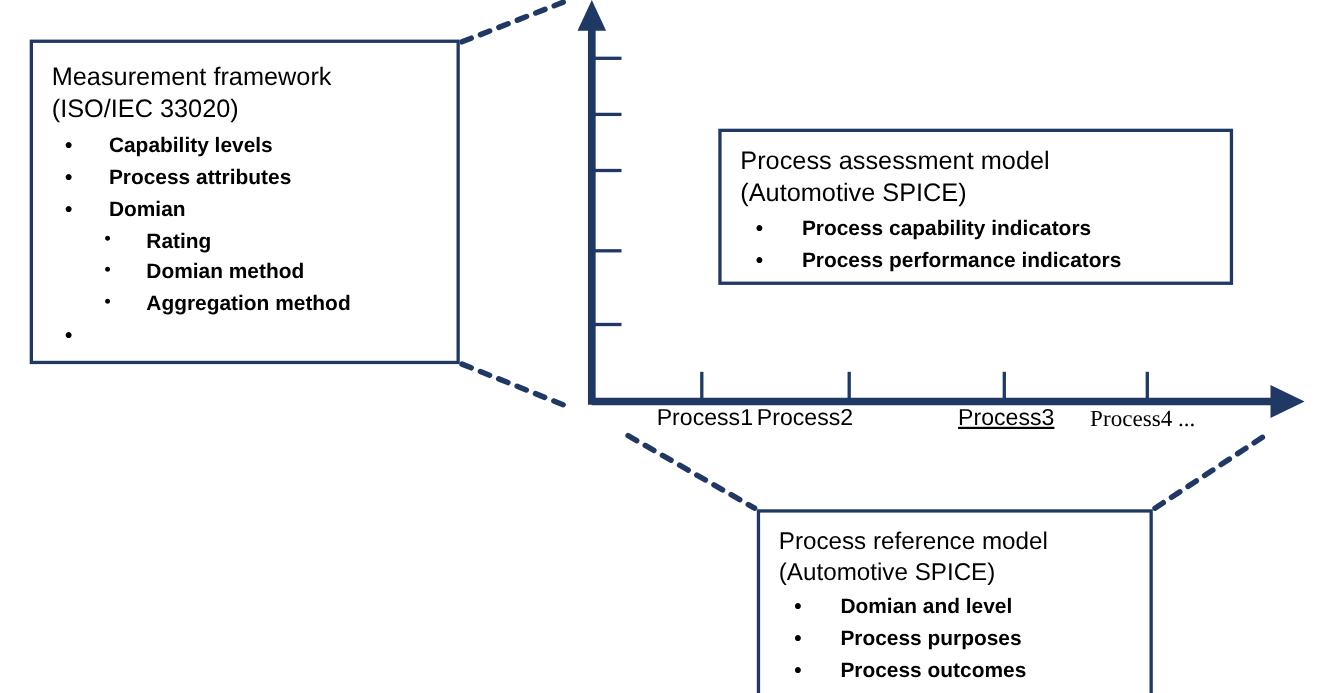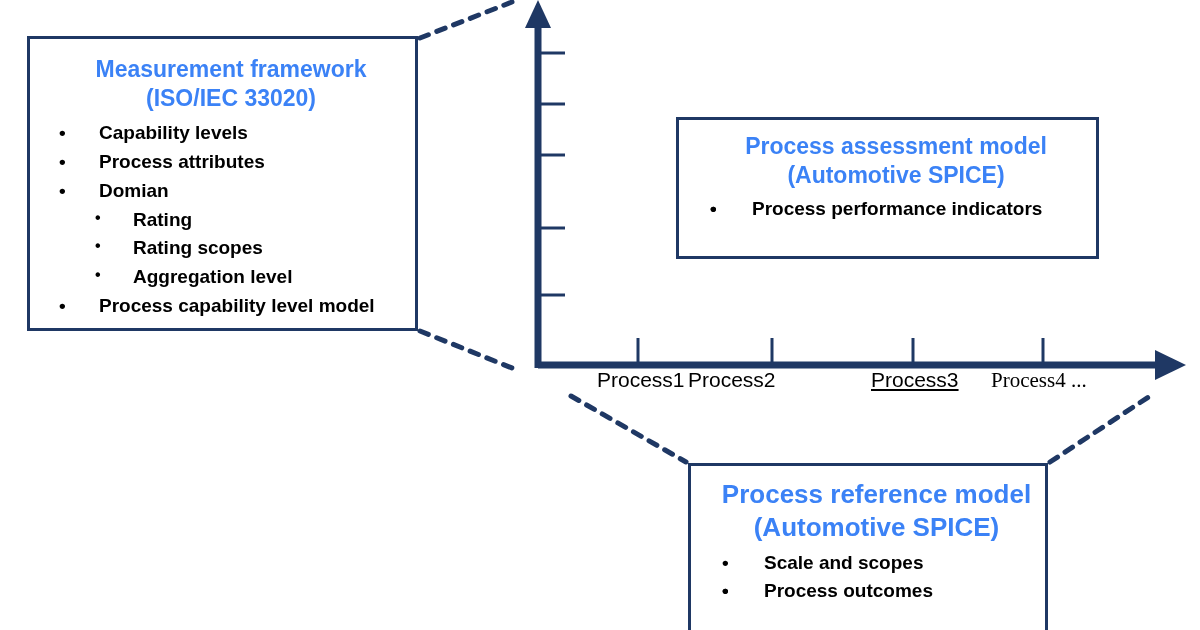--- a/index.html
+++ b/index.html
@@ -42,27 +42,26 @@
   
   .box {
     position: absolute;
     box-sizing: border-box;
     background: #ffffff;
     border: 3px solid #1F3864;
     z-index: 5;
   }
 
   .box-title {
-    font-weight: bold;
+    font-weight: normal;
     font-size: 22px;
     line-height: 1.28;
-    color: #3b82f6;
+    color: #000000;
     white-space: pre-line;
     margin: 0;
-    text-align: center;
   }
 
   .bullets {
     list-style: none;
     margin: 0;
     padding: 0;
   }
   .bullets li {
     position: relative;
     font-weight: bold;
@@ -89,39 +88,39 @@
     top: 36px;
     width: 391px;
     height: 295px;
     padding: 16px 0 0 17px;
   }
   #box-measurement .box-title { font-size: 23px; }
   #box-measurement .bullets { margin-top: 5px; }
   #box-measurement .bullets li { font-size: 19px; line-height: 1.52; }
 
   #box-assessment {
-    left: 676px;
+    left: 653px;
     top: 117px;
-    width: 423px;
+    width: 468px;
     height: 142px;
     padding: 12px 0 0 17px;
   }
   #box-assessment .box-title { font-size: 23px; }
   #box-assessment .bullets { margin-top: 4px; }
   #box-assessment .bullets li.lvl1 { padding-left: 56px; }
   #box-assessment .bullets li.lvl1 .bullet-dot { left: 14px; }
 
   #box-reference {
     left: 688px;
     top: 463px;
     width: 360px;
     height: 200px;
     padding: 12px 0 0 17px;
   }
-  #box-reference .box-title { font-size: 26px; }
+  #box-reference .box-title { font-size: 22px; }
   #box-reference .bullets { margin-top: 4px; }
   #box-reference .bullets li.lvl1 { padding-left: 56px; }
   #box-reference .bullets li.lvl1 .bullet-dot { left: 14px; }
 
   
   .axis-label {
     position: absolute;
     font-size: 21px;
     font-weight: normal;
     color: #000000;
@@ -192,57 +191,58 @@
       <li class="lvl1">
         <span class="bullet-dot">•</span>
         <span>Domian</span>
       </li>
       <li class="lvl2">
         <span class="bullet-dot">•</span>
         <span>Rating</span>
       </li>
       <li class="lvl2">
         <span class="bullet-dot">•</span>
-        <span>Rating scopes</span>
+        <span>Domian method</span>
       </li>
       <li class="lvl2">
         <span class="bullet-dot">•</span>
-        <span>Aggregation level</span>
-      </li>
-      <li class="lvl1">
-        <span class="bullet-dot">•</span>
-        <span>Process capability level model</span>
+        <span>Aggregation method</span>
+      </li>
+      <li class="lvl1">
+        <span class="bullet-dot">•</span>
       </li>
     </ul>
   </div>
 
   <div class="box" id="box-assessment">
     <div class="box-title">Process assessment model
 (Automotive SPICE)</div>
     <ul class="bullets">
       <li class="lvl1">
         <span class="bullet-dot">•</span>
+        <span>Process capability indicators</span>
       </li>
       <li class="lvl1">
         <span class="bullet-dot">•</span>
         <span>Process performance indicators</span>
       </li>
     </ul>
   </div>
 
   <div class="box" id="box-reference">
     <div class="box-title">Process reference model
 (Automotive SPICE)</div>
     <ul class="bullets">
       <li class="lvl1">
         <span class="bullet-dot">•</span>
-        <span>Scale and scopes</span>
-      </li>
-      <li class="lvl1">
-        <span class="bullet-dot">•</span>
+        <span>Domian and level</span>
+      </li>
+      <li class="lvl1">
+        <span class="bullet-dot">•</span>
+        <span>Process purposes</span>
       </li>
       <li class="lvl1">
         <span class="bullet-dot">•</span>
         <span>Process outcomes</span>
       </li>
     </ul>
   </div>
 
 </div>
 

